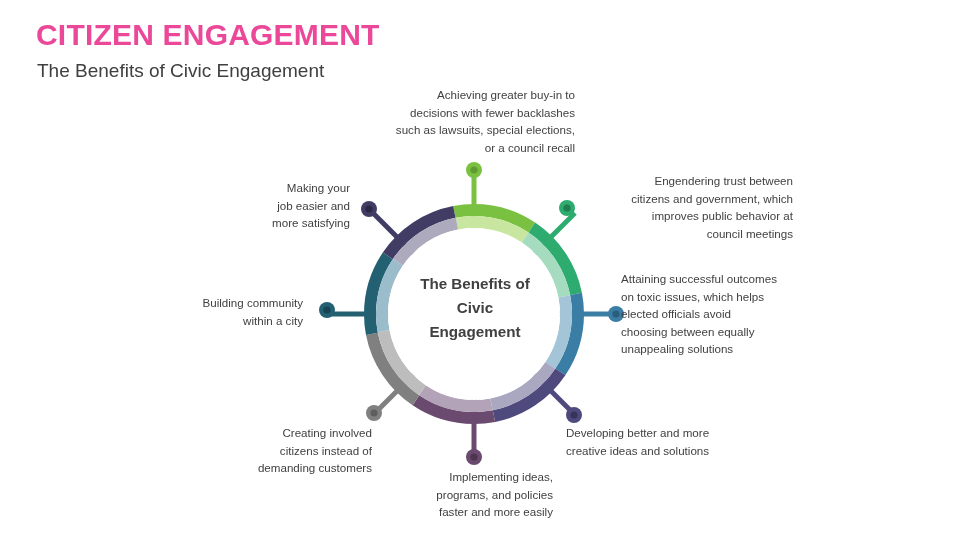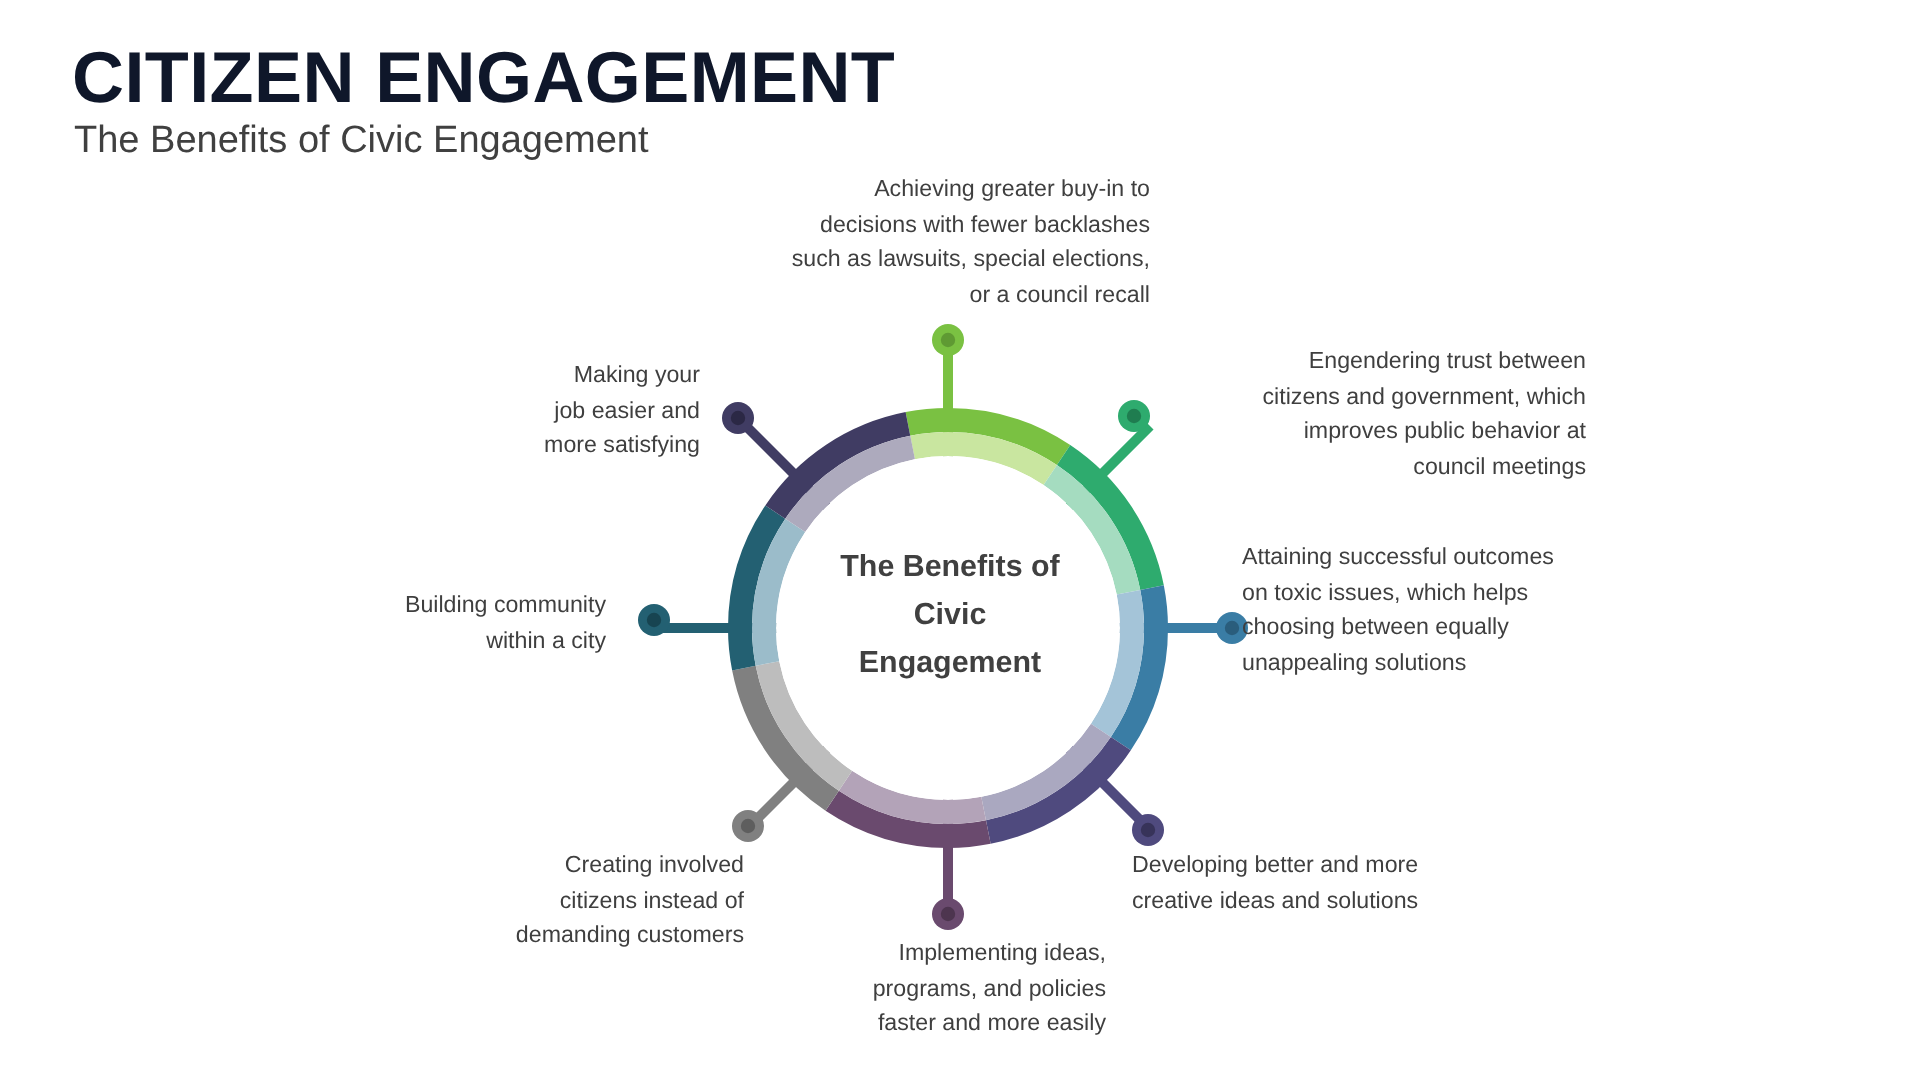--- a/index.html
+++ b/index.html
@@ -13,23 +13,23 @@
   #slide {
     position: relative;
     width: 960px;
     height: 540px;
     background: #ffffff;
   }
   #title {
     position: absolute;
     left: 36px;
     top: 18px;
-    font-size: 36px;
+    font-size: 30px;
     font-weight: bold;
-    color: #0f172a;
+    color: #ec4899;
     letter-spacing: 0.2px;
     white-space: nowrap;
   }
   #subtitle {
     position: absolute;
     left: 37px;
     top: 60px;
     font-size: 19px;
     font-weight: normal;
     color: #404040;
@@ -163,20 +163,21 @@
   <div class="label l" style="left:588px; top:172px; width:205px;text-align:right;">
       <div>Engendering trust between</div>
       <div>citizens and government, which</div>
       <div>improves public behavior at</div>
       <div>council meetings</div>
     </div>
 
   <div class="label l" style="left:621px; top:270px; width:180px;">
       <div>Attaining successful outcomes</div>
       <div>on toxic issues, which helps</div>
+      <div>elected officials avoid</div>
       <div>choosing between equally</div>
       <div>unappealing solutions</div>
     </div>
 
   <div class="label l" style="left:566px; top:424px; width:195px;">
       <div>Developing better and more</div>
       <div>creative ideas and solutions</div>
     </div>
 
   <div class="label c" style="left:395px; top:468px; width:158px;">

